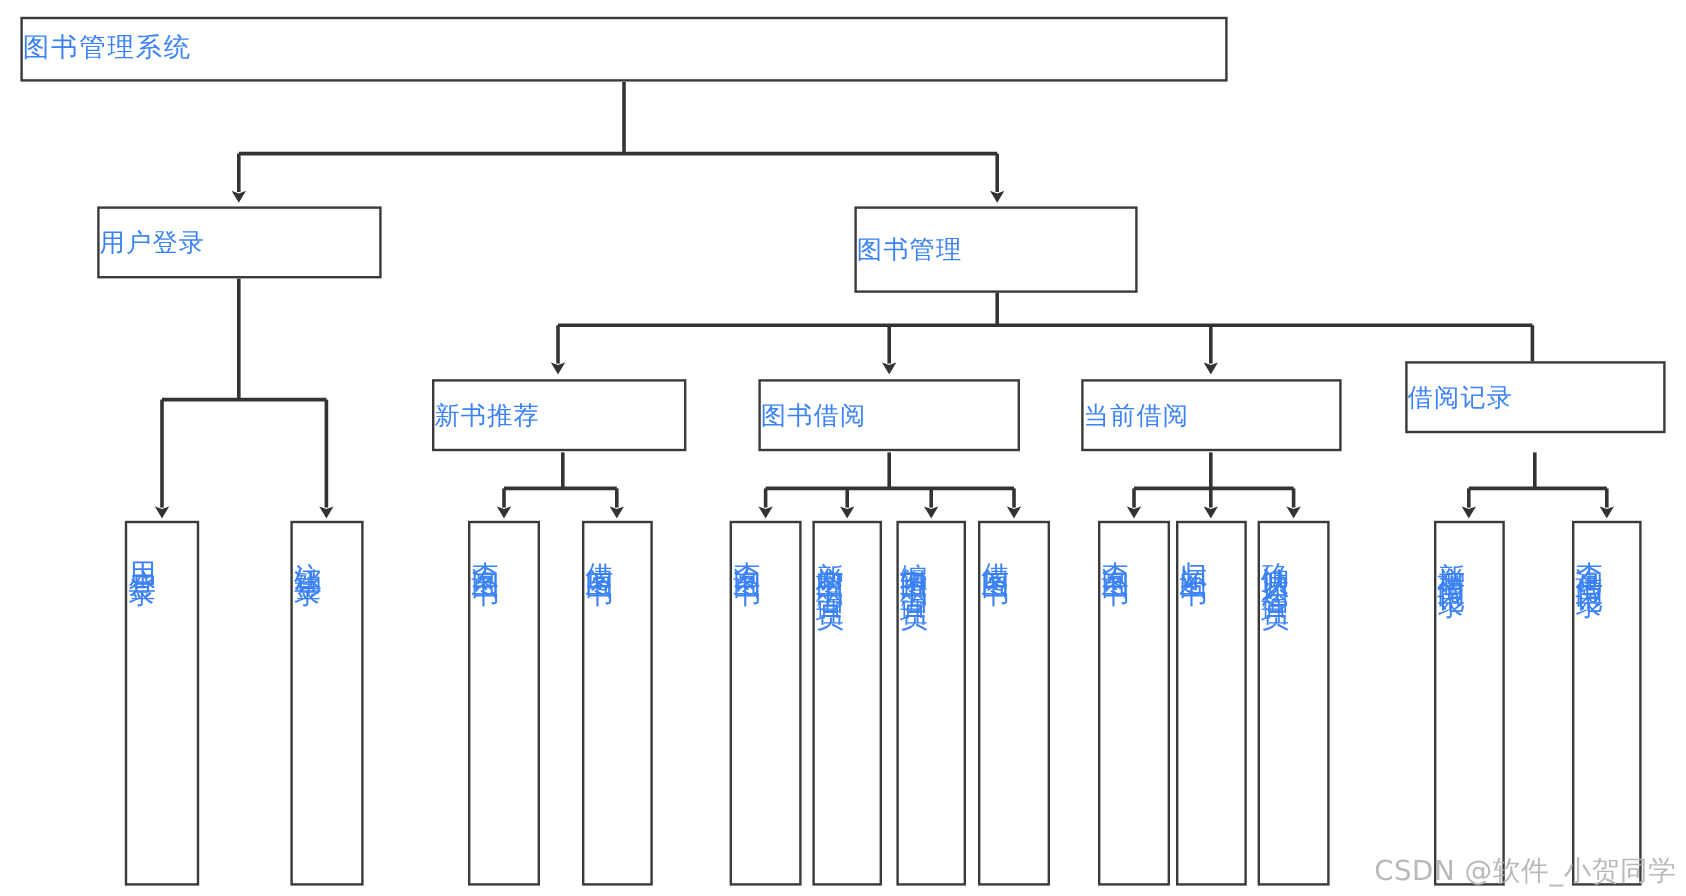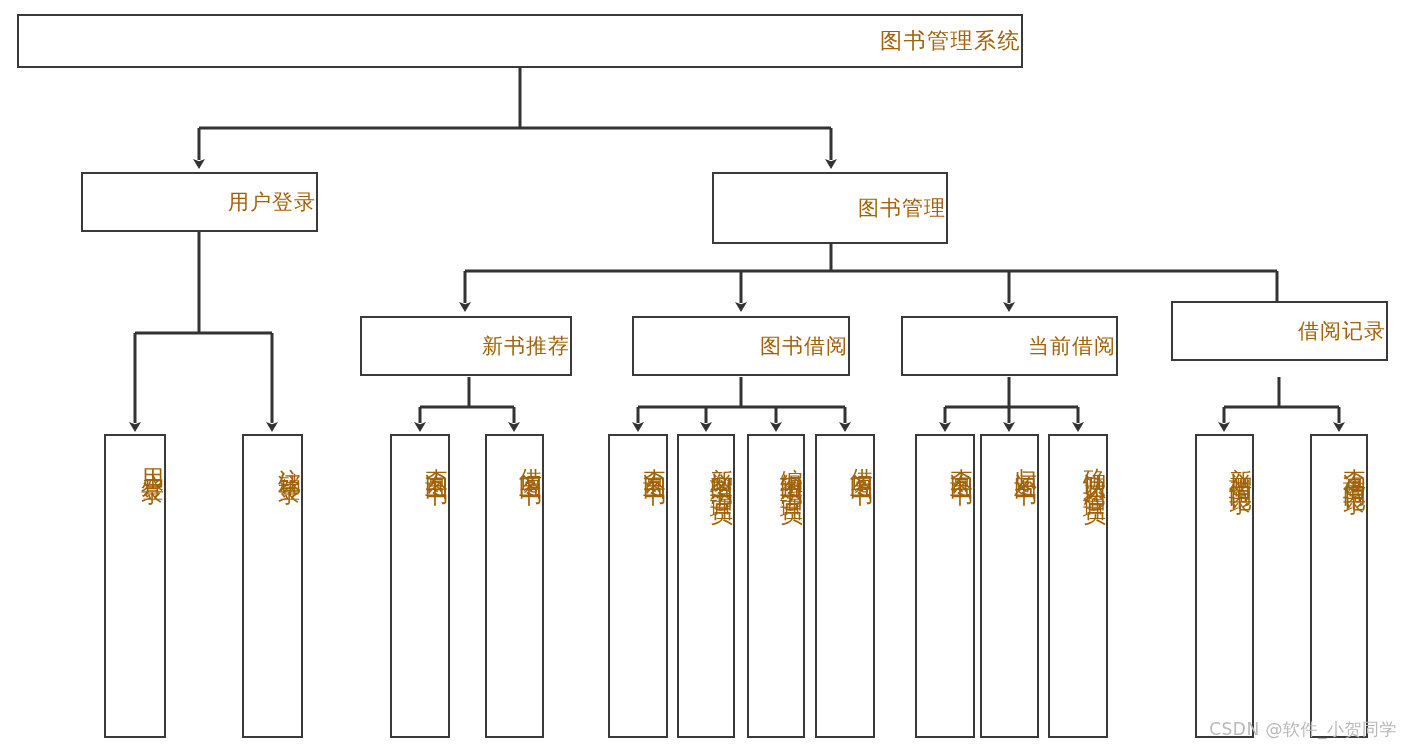--- a/index.html
+++ b/index.html
@@ -24,22 +24,22 @@
     width: 1405px;
     height: 747px;
   }
   .node {
     position: absolute;
     box-sizing: border-box;
     background: #ffffff;
     border: 2px solid #3a3a3a;
     display: flex;
     align-items: center;
-    justify-content: flex-end;
-    color: #a16207;
+    justify-content: flex-start;
+    color: #3b82f6;
   }
   .node-label {
     display: block;
     text-align: center;
     line-height: 1.18;
     white-space: nowrap;
   }
   .node.horizontal .node-label {
     font-size: 21px;
     letter-spacing: 1px;
@@ -57,21 +57,21 @@
     text-orientation: upright;
     font-size: 23px;
     letter-spacing: 5px;
     line-height: 1;
     white-space: nowrap;
   }
   #watermark {
     position: absolute;
     right: 8px;
     bottom: 6px;
-    font-size: 17px;
+    font-size: 23px;
     color: #b9b9b9;
     letter-spacing: 0.5px;
     user-select: none;
     white-space: nowrap;
   }
 </style>
 </head>
 <body>
 
 <div id="diagram-canvas">

